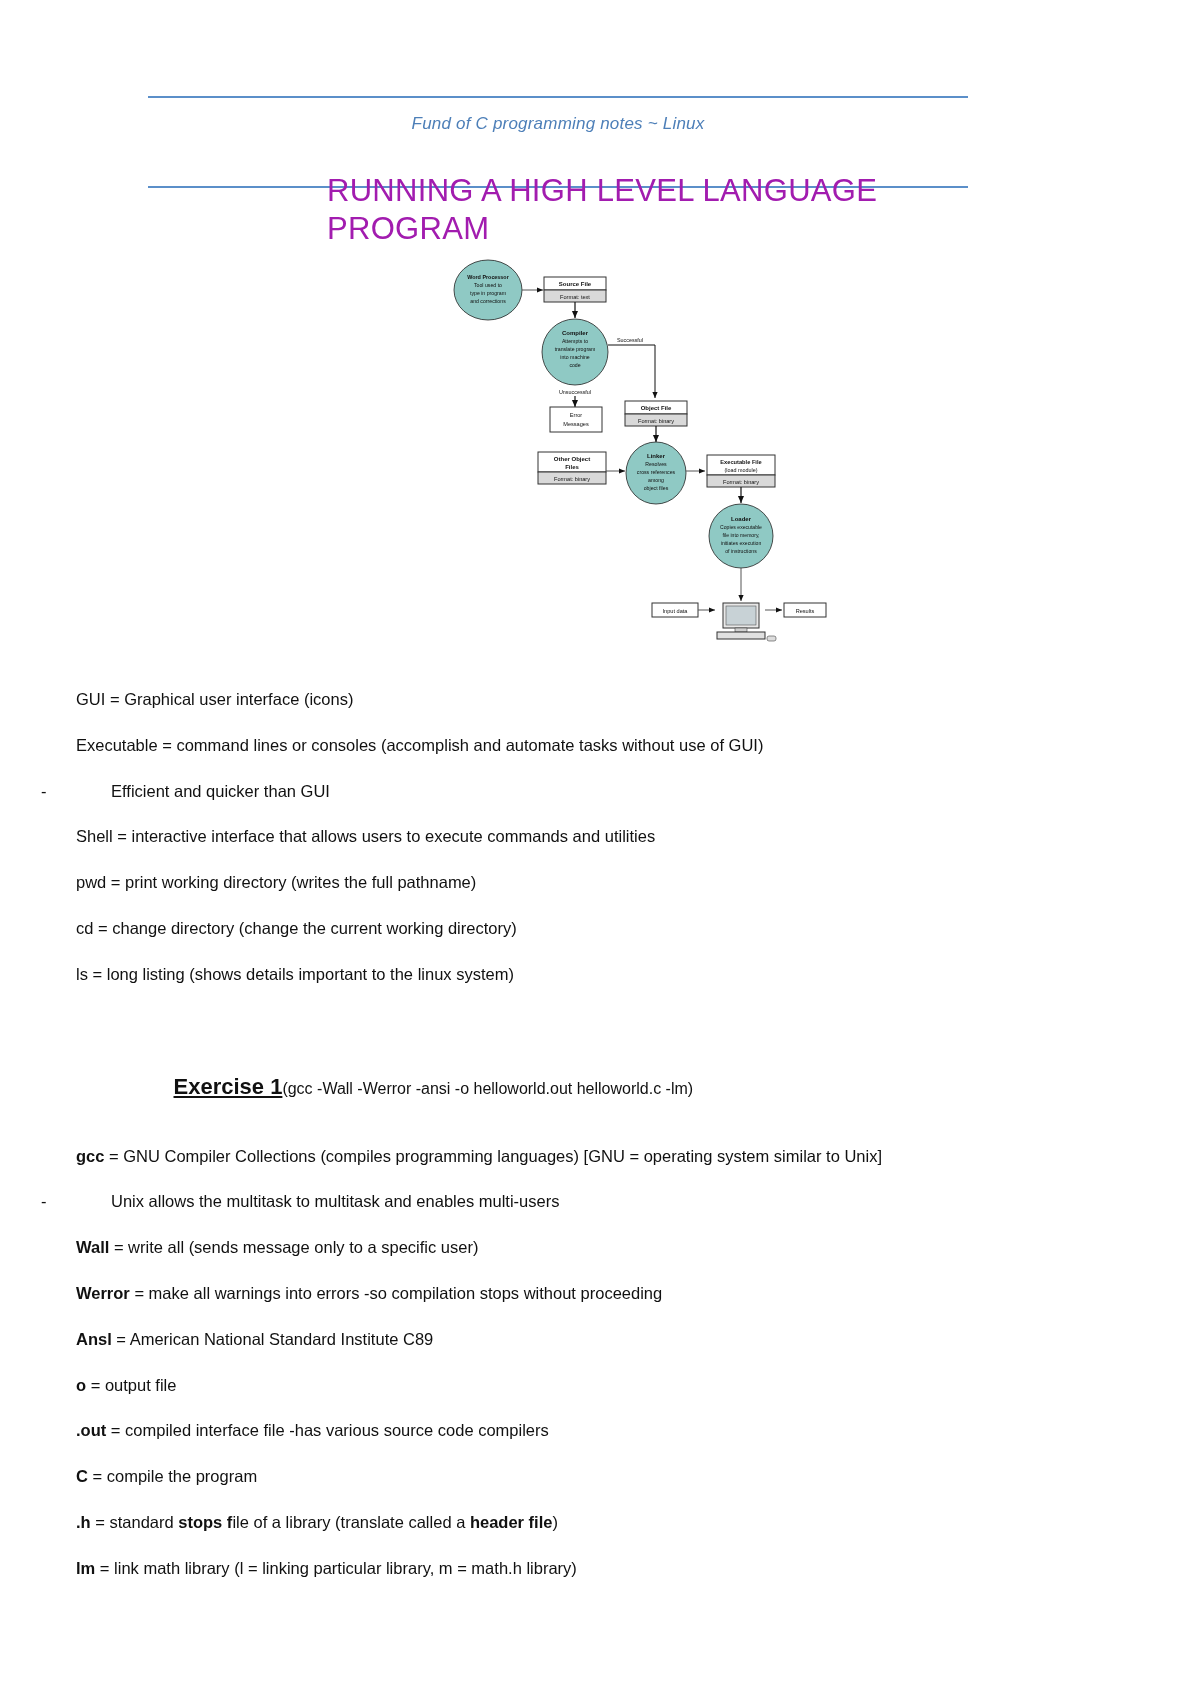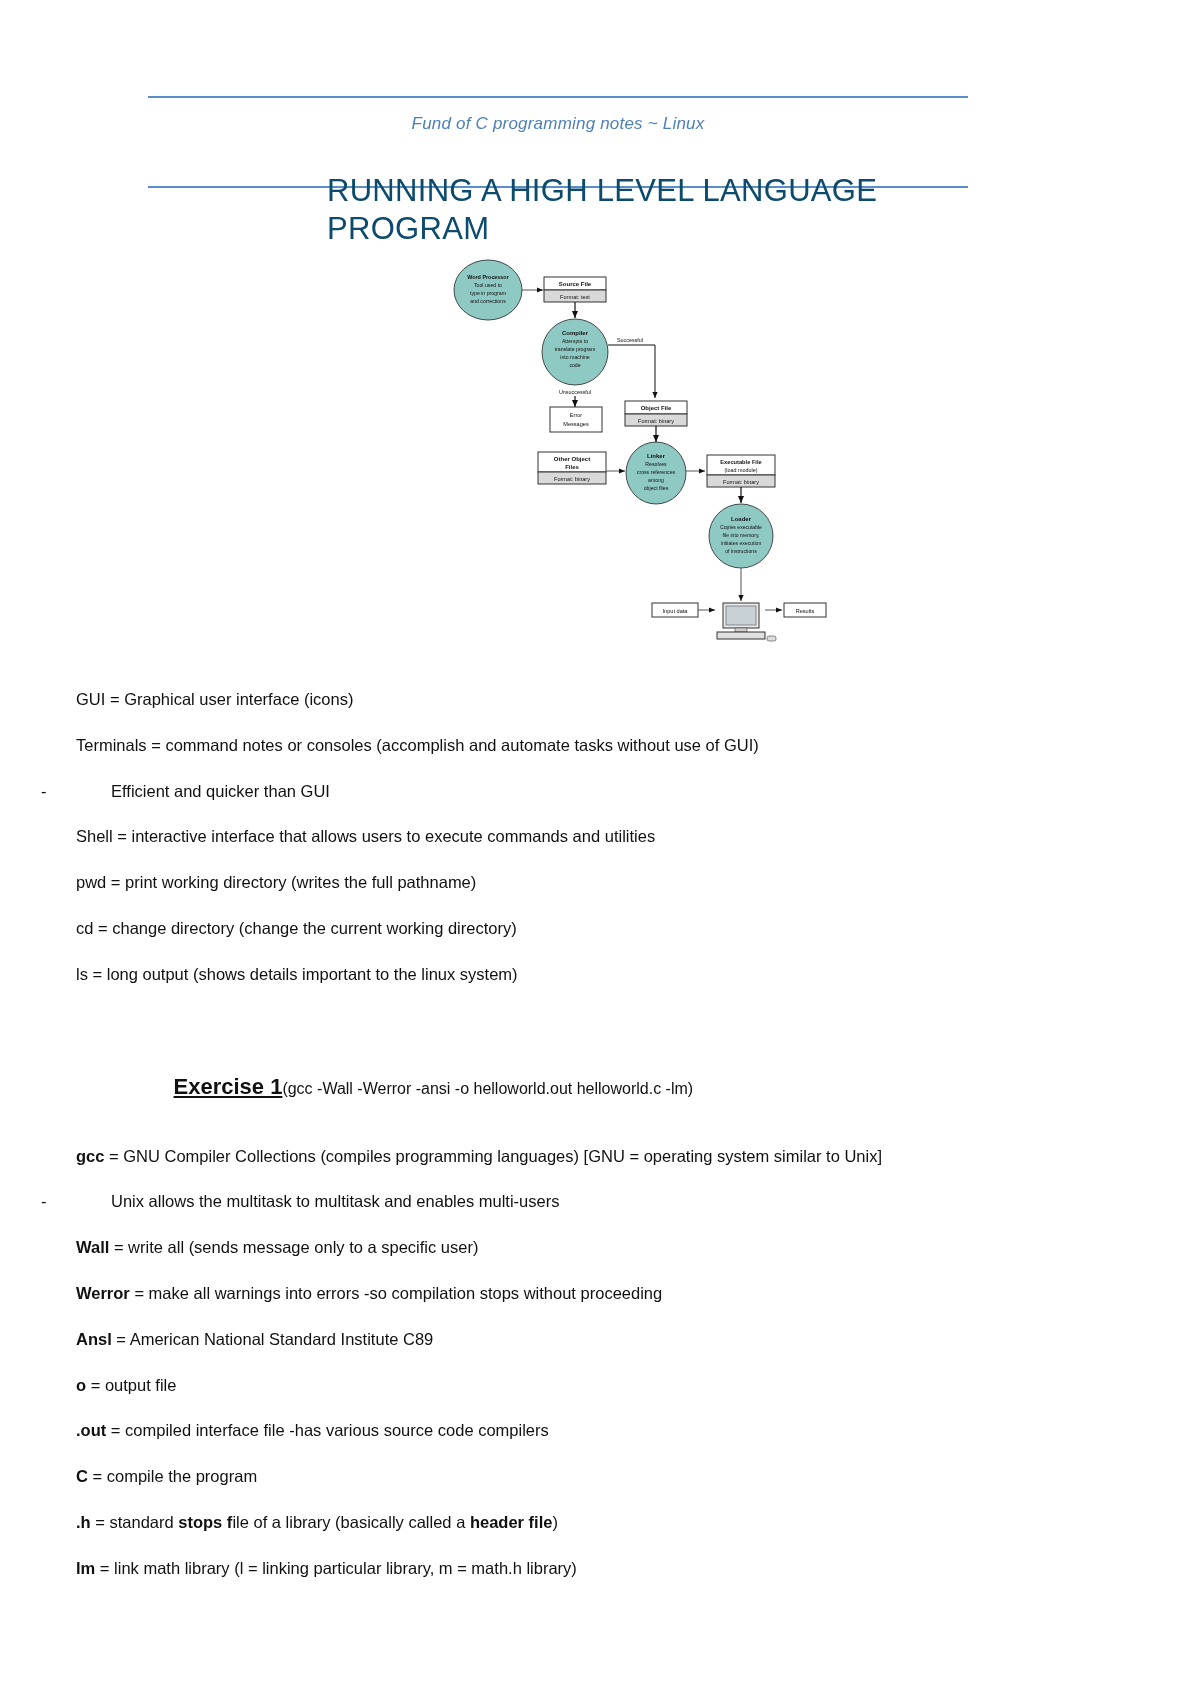--- a/index.html
+++ b/index.html
@@ -51,21 +51,21 @@
 
   
   .doc-heading {
     position: absolute;
     left: 327px;
     top: 172px;
     width: 600px;
     font-family: "Liberation Sans", sans-serif;
     font-size: 31px;
     line-height: 1.22;
-    color: #0c4a6e;
+    color: #a21caf;
     font-weight: 400;
     letter-spacing: 0.3px;
   }
 
   
   .figure {
     position: absolute;
     left: 440px;
     top: 255px;
     width: 400px;
@@ -245,26 +245,26 @@
           <rect x="344" y="348" width="42" height="14" fill="#fff" stroke="#333" stroke-width="1"></rect>
           <text x="365" y="357.5" font-size="5.6" text-anchor="middle">Results</text>
         </g>
       </g>
     </svg>
   </div>
 
   <div class="body-area">
 
     <p class="para">GUI = Graphical user interface (icons)</p>
-    <p class="para">Terminals = command notes or consoles (accomplish and automate tasks without use of GUI)</p>
+    <p class="para">Executable = command lines or consoles (accomplish and automate tasks without use of GUI)</p>
     <p class="para dash"><span class="dash-mark">-</span><span>Efficient and quicker than GUI</span></p>
     <p class="para">Shell = interactive interface that allows users to execute commands and utilities</p>
     <p class="para">pwd = print working directory (writes the full pathname)</p>
     <p class="para">cd = change directory (change the current working directory)</p>
-    <p class="para">ls = long output (shows details important to the linux system)</p>
+    <p class="para">ls = long listing (shows details important to the linux system)</p>
 
     <div class="spacer-big"></div>
 
     <p class="para exercise">
       <span class="ex-title">Exercise 1</span><span class="ex-cmd">(gcc -Wall -Werror -ansi -o helloworld.out helloworld.c -lm)</span>
     </p>
 
     <p class="para"><span class="term">gcc</span><span> = GNU Compiler Collections (compiles programming languages) [GNU = operating system similar to Unix]</span></p>
 
     <p class="para dash"><span class="dash-mark">-</span><span>Unix allows the multitask to multitask and enables multi-users</span></p>
@@ -274,18 +274,18 @@
     <p class="para"><span class="term">Werror</span><span> = make all warnings into errors -so compilation stops without proceeding</span></p>
 
     <p class="para"><span class="term">Ansl</span><span> = American National Standard Institute C89</span></p>
 
     <p class="para"><span class="term">o</span><span> = output file</span></p>
 
     <p class="para"><span class="term">.out</span><span> = compiled interface file -has various source code compilers</span></p>
 
     <p class="para"><span class="term">C</span><span> = compile the program</span></p>
 
-    <p class="para"><span class="term">.h</span><span><span> = standard </span><span class="inline-bold">stops f</span><span>ile of a library (basically called a </span><span class="inline-bold">header file</span><span>)</span></span></p>
+    <p class="para"><span class="term">.h</span><span><span> = standard </span><span class="inline-bold">stops f</span><span>ile of a library (translate called a </span><span class="inline-bold">header file</span><span>)</span></span></p>
 
     <p class="para"><span class="term">lm</span><span> = link math library (l = linking particular library, m = math.h library)</span></p>
 
   </div>
 </div>
 
 </body></html>

